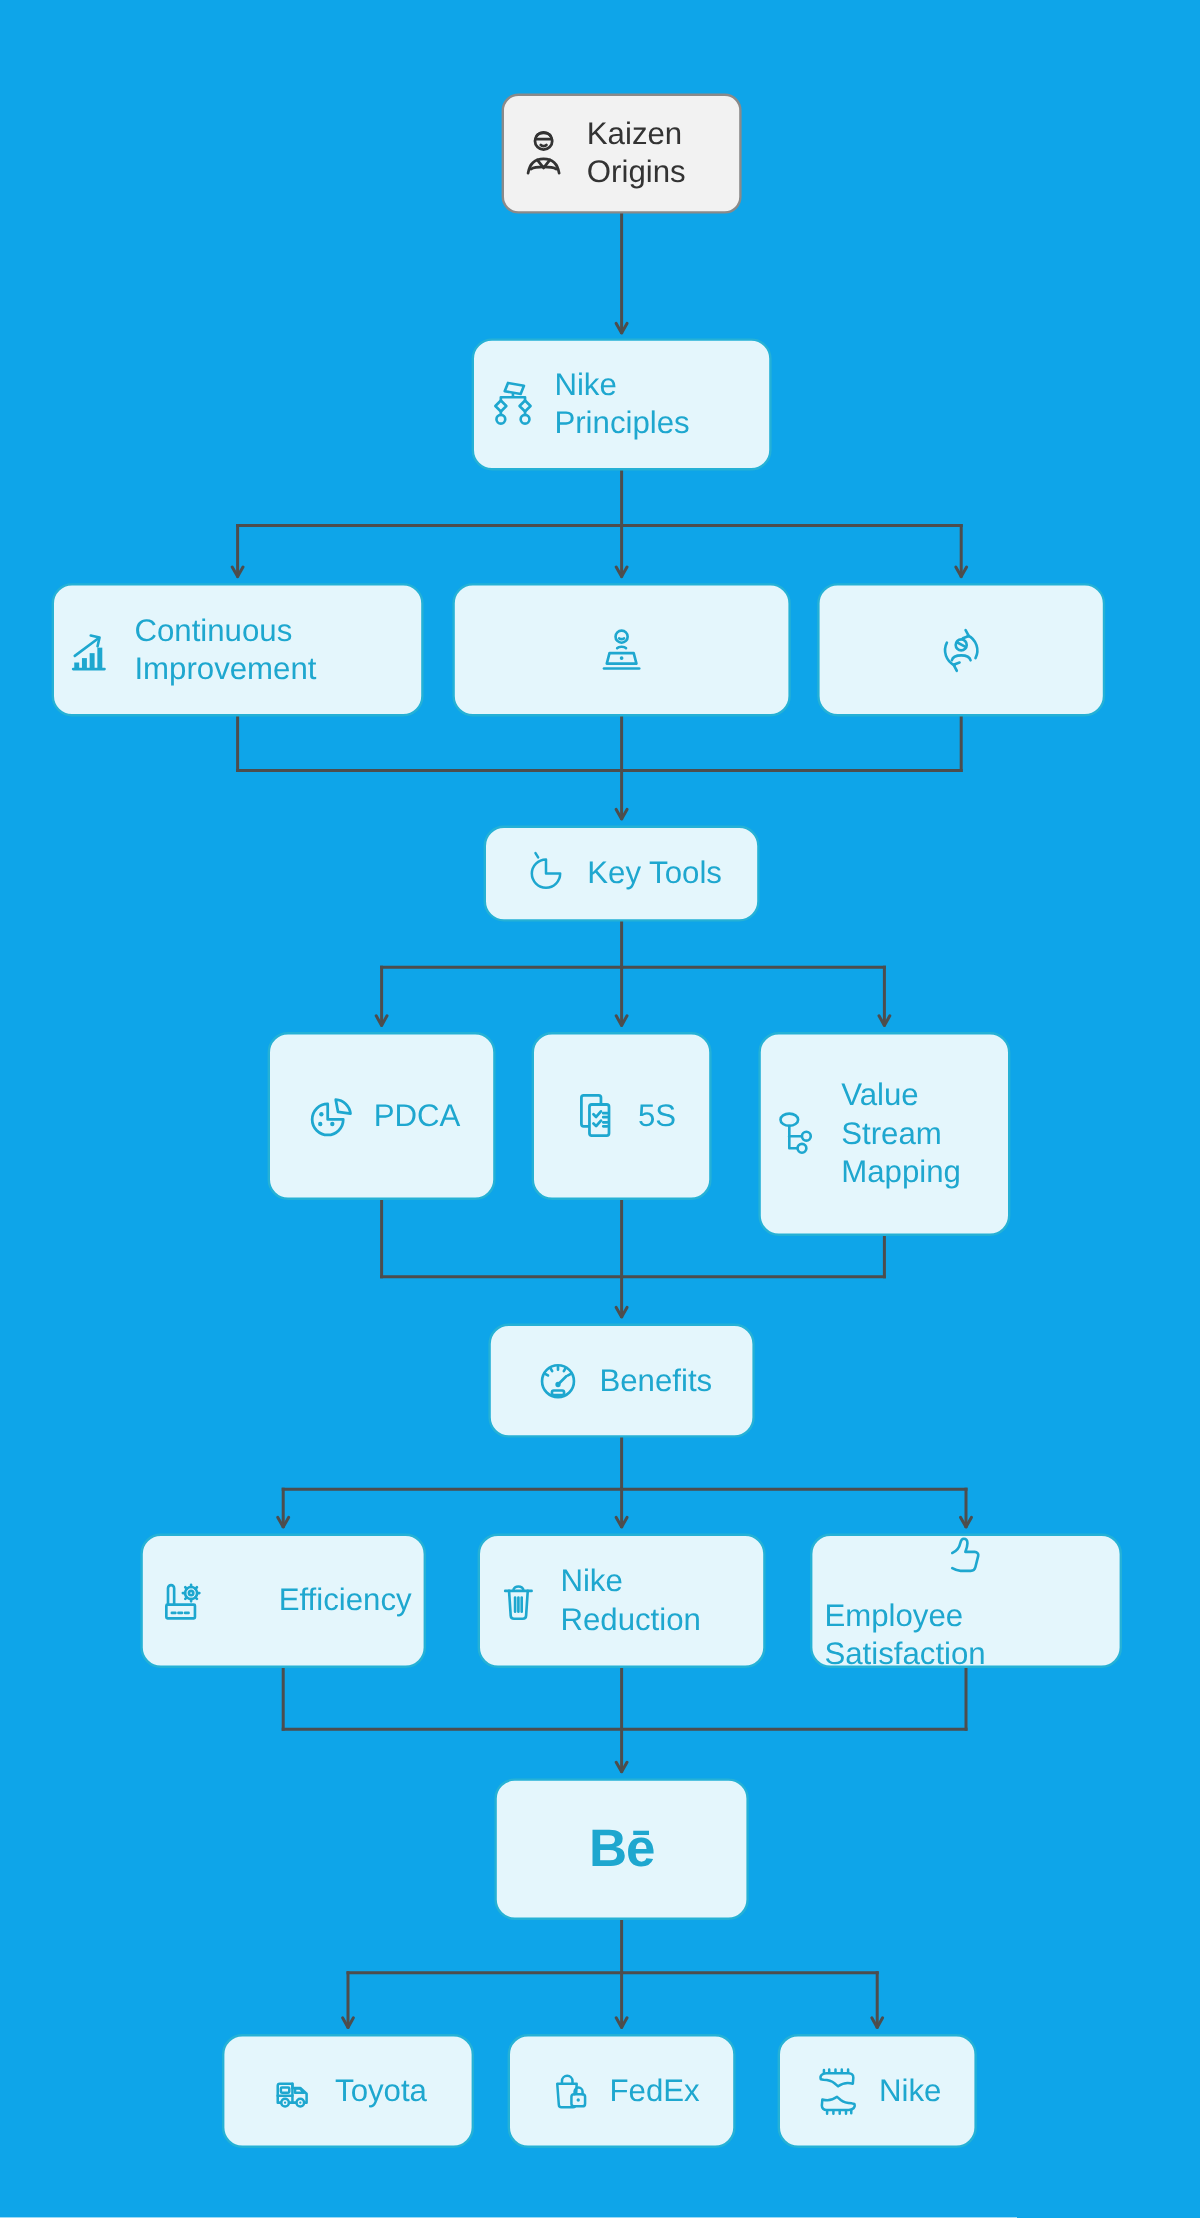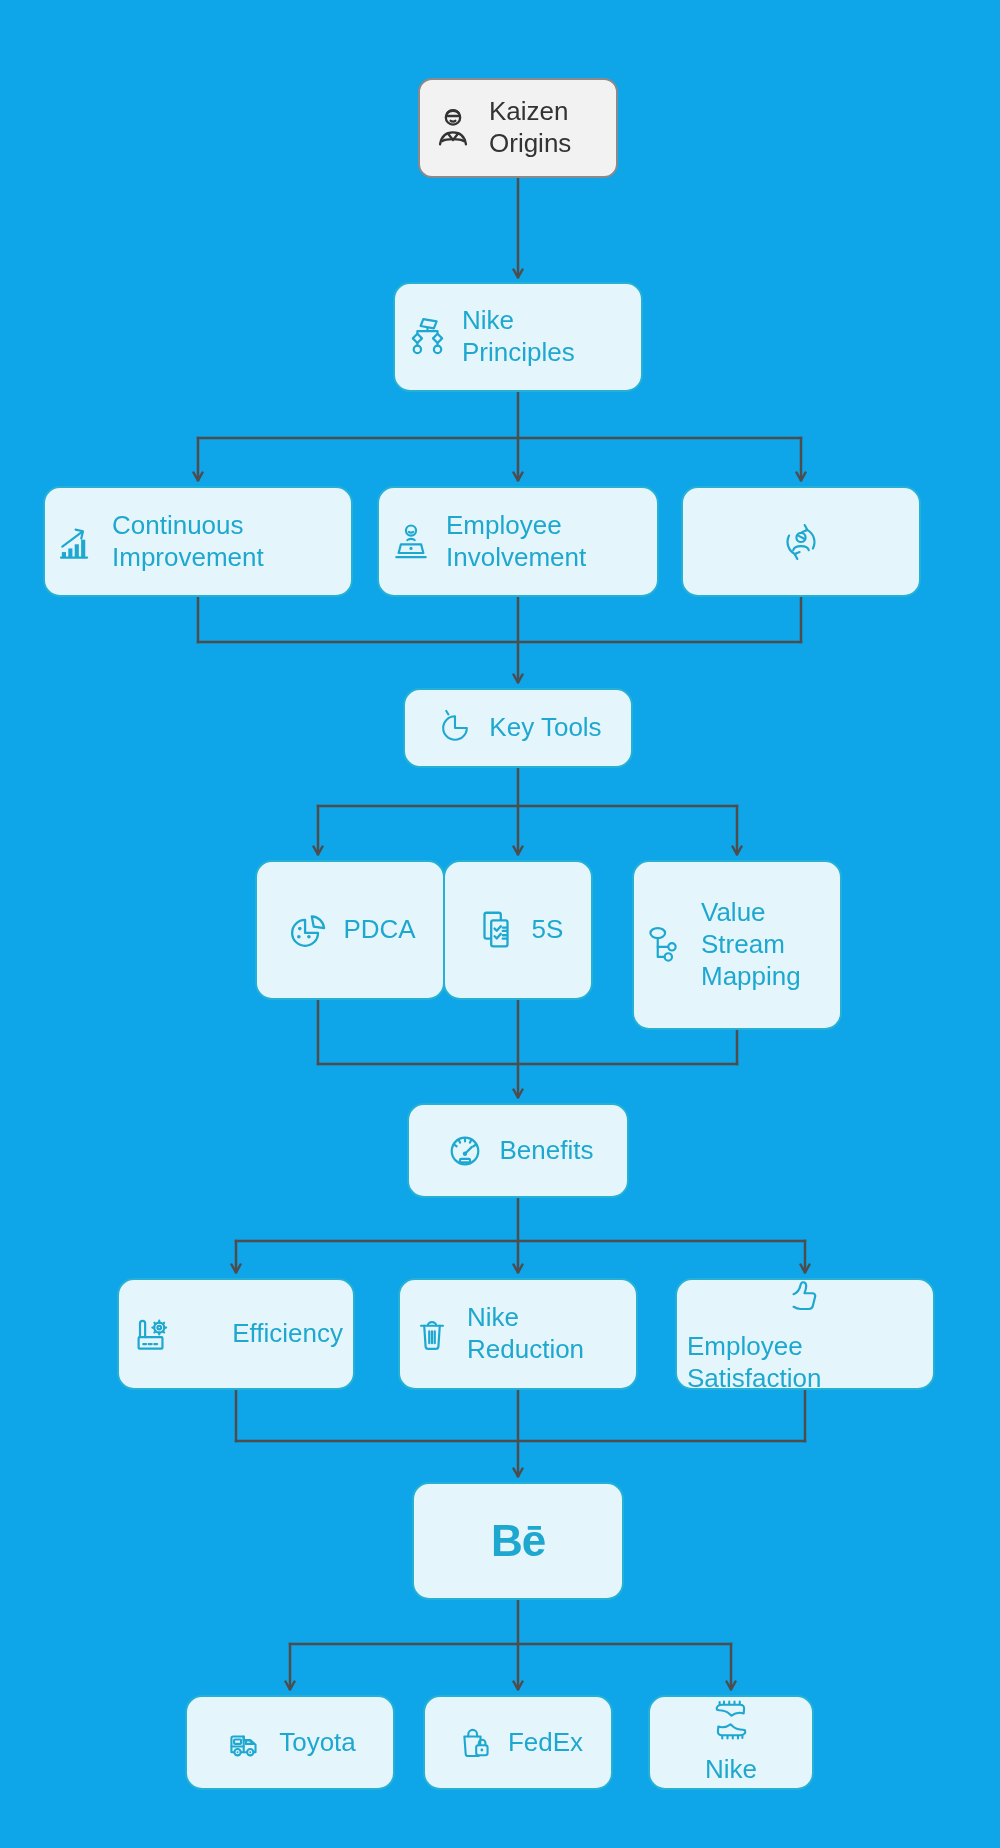--- a/index.html
+++ b/index.html
@@ -127,21 +127,20 @@
     <span class="icon">
       <svg width="44" height="44" viewBox="0 0 48 48">
         <circle cx="24" cy="11.5" r="5.5"></circle>
         <path d="M21.8,13 c0.9,1 3.5,1 4.4,0"></path>
         <path d="M20,22 c1.5,-1.8 6.5,-1.8 8,0"></path>
         <path d="M13,26.5 H35 L37.5,36 H10.5 Z"></path>
         <circle cx="24" cy="31" r="1.7" fill="currentColor" stroke="none"></circle>
         <path d="M8,40.5 H40"></path>
       </svg>
     </span>
-    <span class="label">Employee Involvement</span>
   </div>
 
   <div class="node" style="left:681px;top:486px;width:240px;height:111px;">
     <span class="icon">
       <svg width="44" height="44" viewBox="0 0 48 48">
         <path d="M30,10.5 A15,15 0 0 1 37,31"></path>
         <path d="M28,5.5 L31,11 L25.5,13"></path>
         <path d="M18,37.5 A15,15 0 0 1 11,17"></path>
         <path d="M20,42.5 L17,37 L22.5,35"></path>
         <circle cx="24" cy="19" r="5"></circle>
@@ -154,21 +153,21 @@
   <div class="node" style="left:403px;top:688px;width:230px;height:80px;">
     <span class="icon">
       <svg width="42" height="42" viewBox="0 0 48 48">
         <path d="M24,24 L24,10.5 A13.5,13.5 0 1 0 37.5,24 Z"></path>
         <path d="M14,4.5 L16.5,8.5"></path>
       </svg>
     </span>
     <span class="label">Key Tools</span>
   </div>
 
-  <div class="node" style="left:223px;top:860px;width:190px;height:140px;margin-left:32px;">
+  <div class="node" style="left:223px;top:860px;width:190px;height:140px;">
     <span class="icon">
       <svg width="46" height="46" viewBox="0 0 48 48">
         <path d="M22,27 L22,13.5 A13.5,13.5 0 1 0 35.5,27 Z"></path>
         <path d="M31,20.5 L29,9.8 A13.5,13.5 0 0 1 41.8,22 Z"></path>
         <circle cx="16.5" cy="22.5" r="1.9" fill="currentColor" stroke="none"></circle>
         <circle cx="26" cy="31" r="1.9" fill="currentColor" stroke="none"></circle>
         <circle cx="15.5" cy="31" r="1.9" fill="currentColor" stroke="none"></circle>
       </svg>
     </span>
     <span class="label">PDCA</span>
@@ -276,21 +275,21 @@
         <path d="M13,16.5 L31.5,16.5 L30.5,36.5 a2.5,2.5 0 0 1 -2.5,2.4 H17 a2.5,2.5 0 0 1 -2.5,-2.4 Z"></path>
         <path d="M17.5,16.5 V14 a5,5 0 0 1 10,0 V16.5"></path>
         <rect x="26.5" y="26.5" width="13" height="11.5" rx="2.5" fill="var(--node-fill,#e4f6fc)"></rect>
         <path d="M29.5,26.5 V24 a3.8,3.8 0 0 1 7.6,0 V26.5"></path>
         <circle cx="33" cy="32" r="1.6" fill="currentColor" stroke="none"></circle>
       </svg>
     </span>
     <span class="label">FedEx</span>
   </div>
 
-  <div class="node" style="left:648px;top:1695px;width:166px;height:95px;flex-direction:column;">
+  <div class="node" style="left:648px;top:1695px;width:166px;height:95px;">
     <span class="icon">
       <svg width="42" height="42" viewBox="0 0 48 48">
         <g transform="translate(8,25)">
           <path d="M1.5,6.5 c5,1.5 10,0.5 14,-2.5 l3.5,3 c2.5,2 6,3 10.5,3.2 l2.5,0.6 c1.2,3.2 -1.5,5.7 -5.5,5.7 h-21 c-2.8,0 -4.5,-1.7 -4.5,-4.2 Z"></path>
           <path d="M6,17 v3 M12,17 v3 M18,17 v3 M24,17 v3 M29,16.5 v3"></path>
         </g>
         <g transform="translate(40,23) rotate(180)">
           <path d="M1.5,6.5 c5,1.5 10,0.5 14,-2.5 l3.5,3 c2.5,2 6,3 10.5,3.2 l2.5,0.6 c1.2,3.2 -1.5,5.7 -5.5,5.7 h-21 c-2.8,0 -4.5,-1.7 -4.5,-4.2 Z"></path>
           <path d="M6,17 v3 M12,17 v3 M18,17 v3 M24,17 v3 M29,16.5 v3"></path>
         </g>

